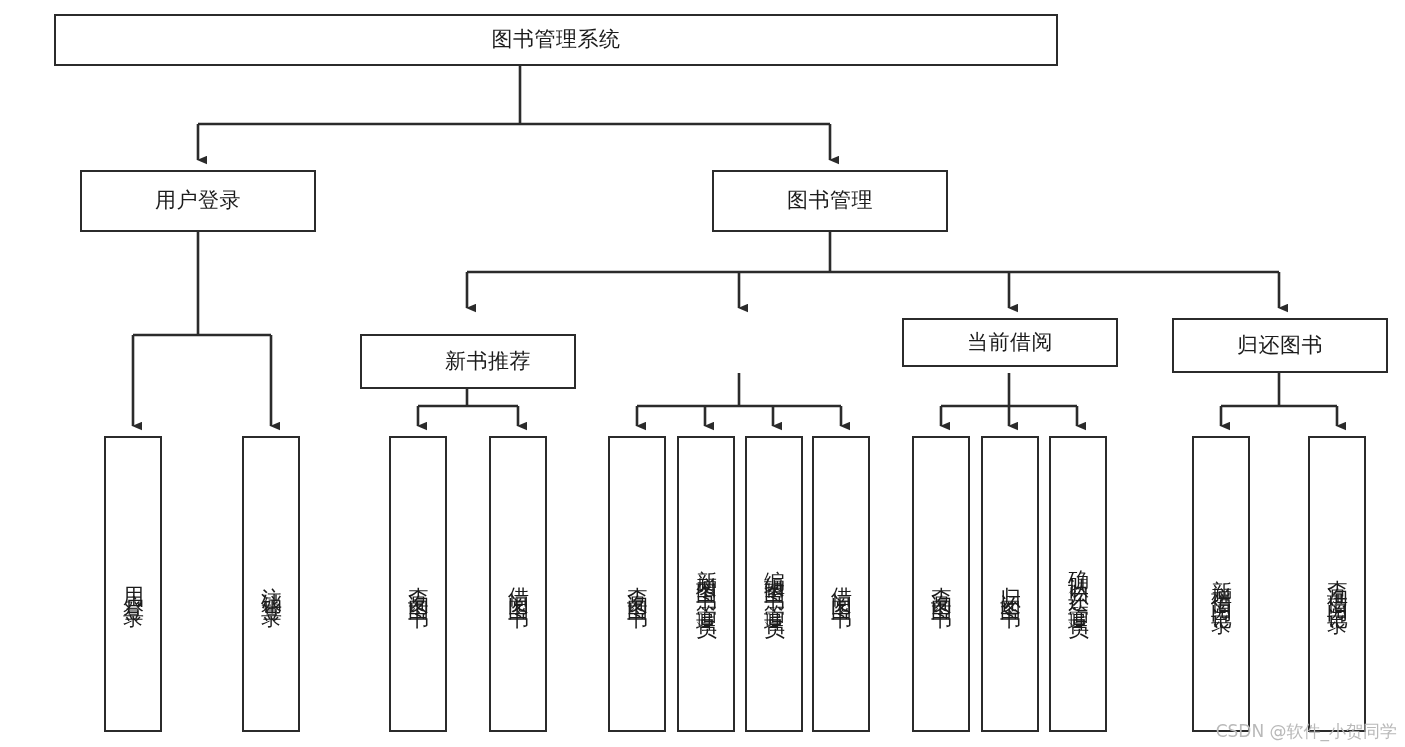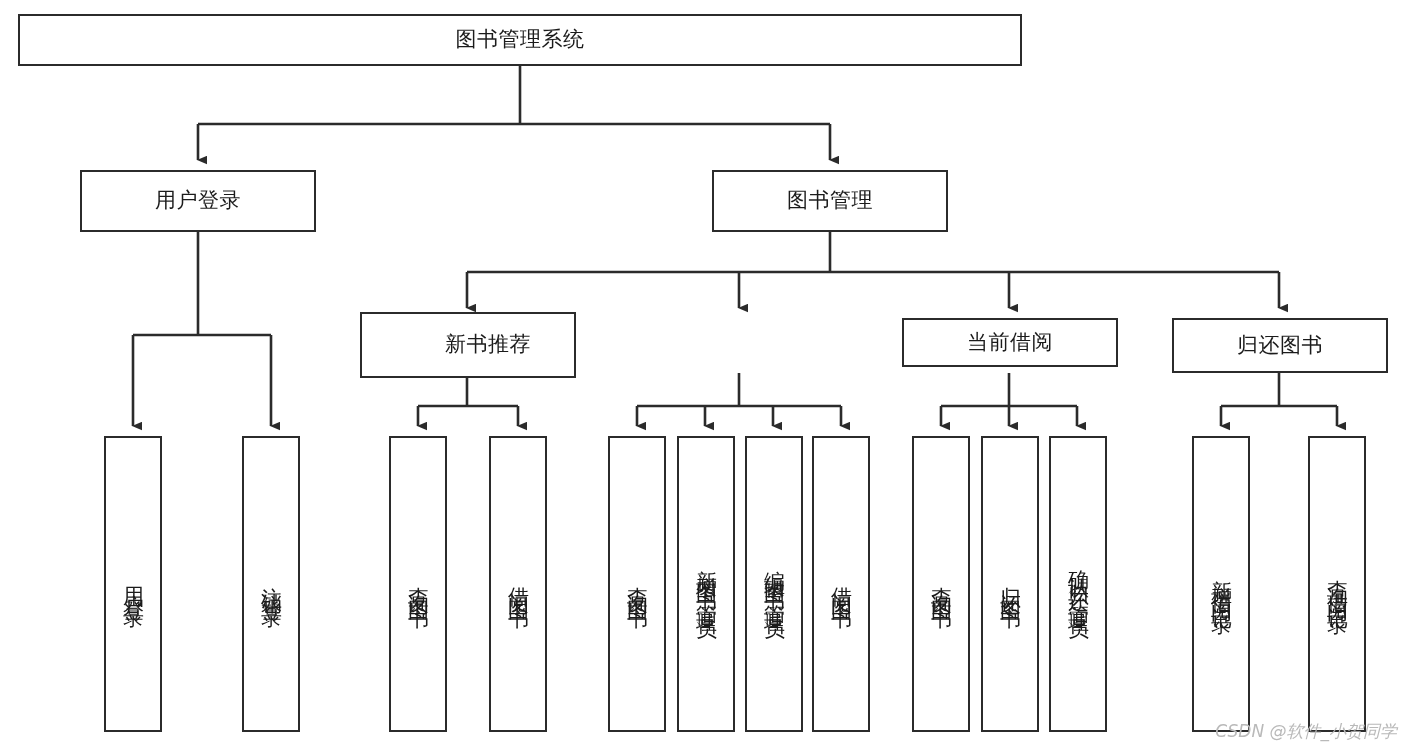--- a/index.html
+++ b/index.html
@@ -36,20 +36,21 @@
     color: #1b1b1b;
   }
   .node-h {
     font-size: 21px;
     letter-spacing: 0.5px;
     line-height: 1.1;
     white-space: nowrap;
   }
   .node-root {
     font-size: 21px;
+    margin-left: 36px;
   }
   .node-v {
     writing-mode: vertical-rl;
     text-orientation: upright;
     font-size: 21px;
     letter-spacing: 7px;
     line-height: 1.0;
     text-align: center;
     padding: 4px 0;
   }
@@ -61,21 +62,20 @@
   }
   #watermark {
     position: absolute;
     right: 8px;
     bottom: 4px;
     font-size: 17px;
     color: #b9b9b9;
     white-space: nowrap;
     pointer-events: none;
     font-family: "DejaVu Sans", "Liberation Sans", sans-serif;
-    font-style: italic;
   }
 </style>
 </head>
 <body>
 
 <div id="diagram-root">
 
   <svg id="edge-layer" viewBox="0 0 1405 747" xmlns="http://www.w3.org/2000/svg">
     <defs>
       <marker id="arrowhead" markerWidth="9" markerHeight="10" refX="4.2" refY="9" orient="auto" markerUnits="userSpaceOnUse">
@@ -132,21 +132,21 @@
     <span>图书管理系统</span>
   </div>
 
   <div class="node node-h" style="left:80px; top:170px; width:236px; height:62px;">
     <span>用户登录</span>
   </div>
   <div class="node node-h" style="left:712px; top:170px; width:236px; height:62px;align-items:center;">
     <span>图书管理</span>
   </div>
 
-  <div class="node node-h" style="left:360px; top:312px; width:216px; height:66px;padding-left:40px;">
+  <div class="node node-h" style="left:360px; top:334px; width:216px; height:55px;padding-left:40px;">
     <span>新书推荐</span>
   </div>
   <div class="node node-h" style="left:902px; top:318px; width:216px; height:49px;">
     <span>当前借阅</span>
   </div>
   <div class="node node-h" style="left:1172px; top:318px; width:216px; height:55px;">
     <span>归还图书</span>
   </div>
 
   <div class="node node-v" style="left:104px; top:436px; width:58px; height:296px;">

